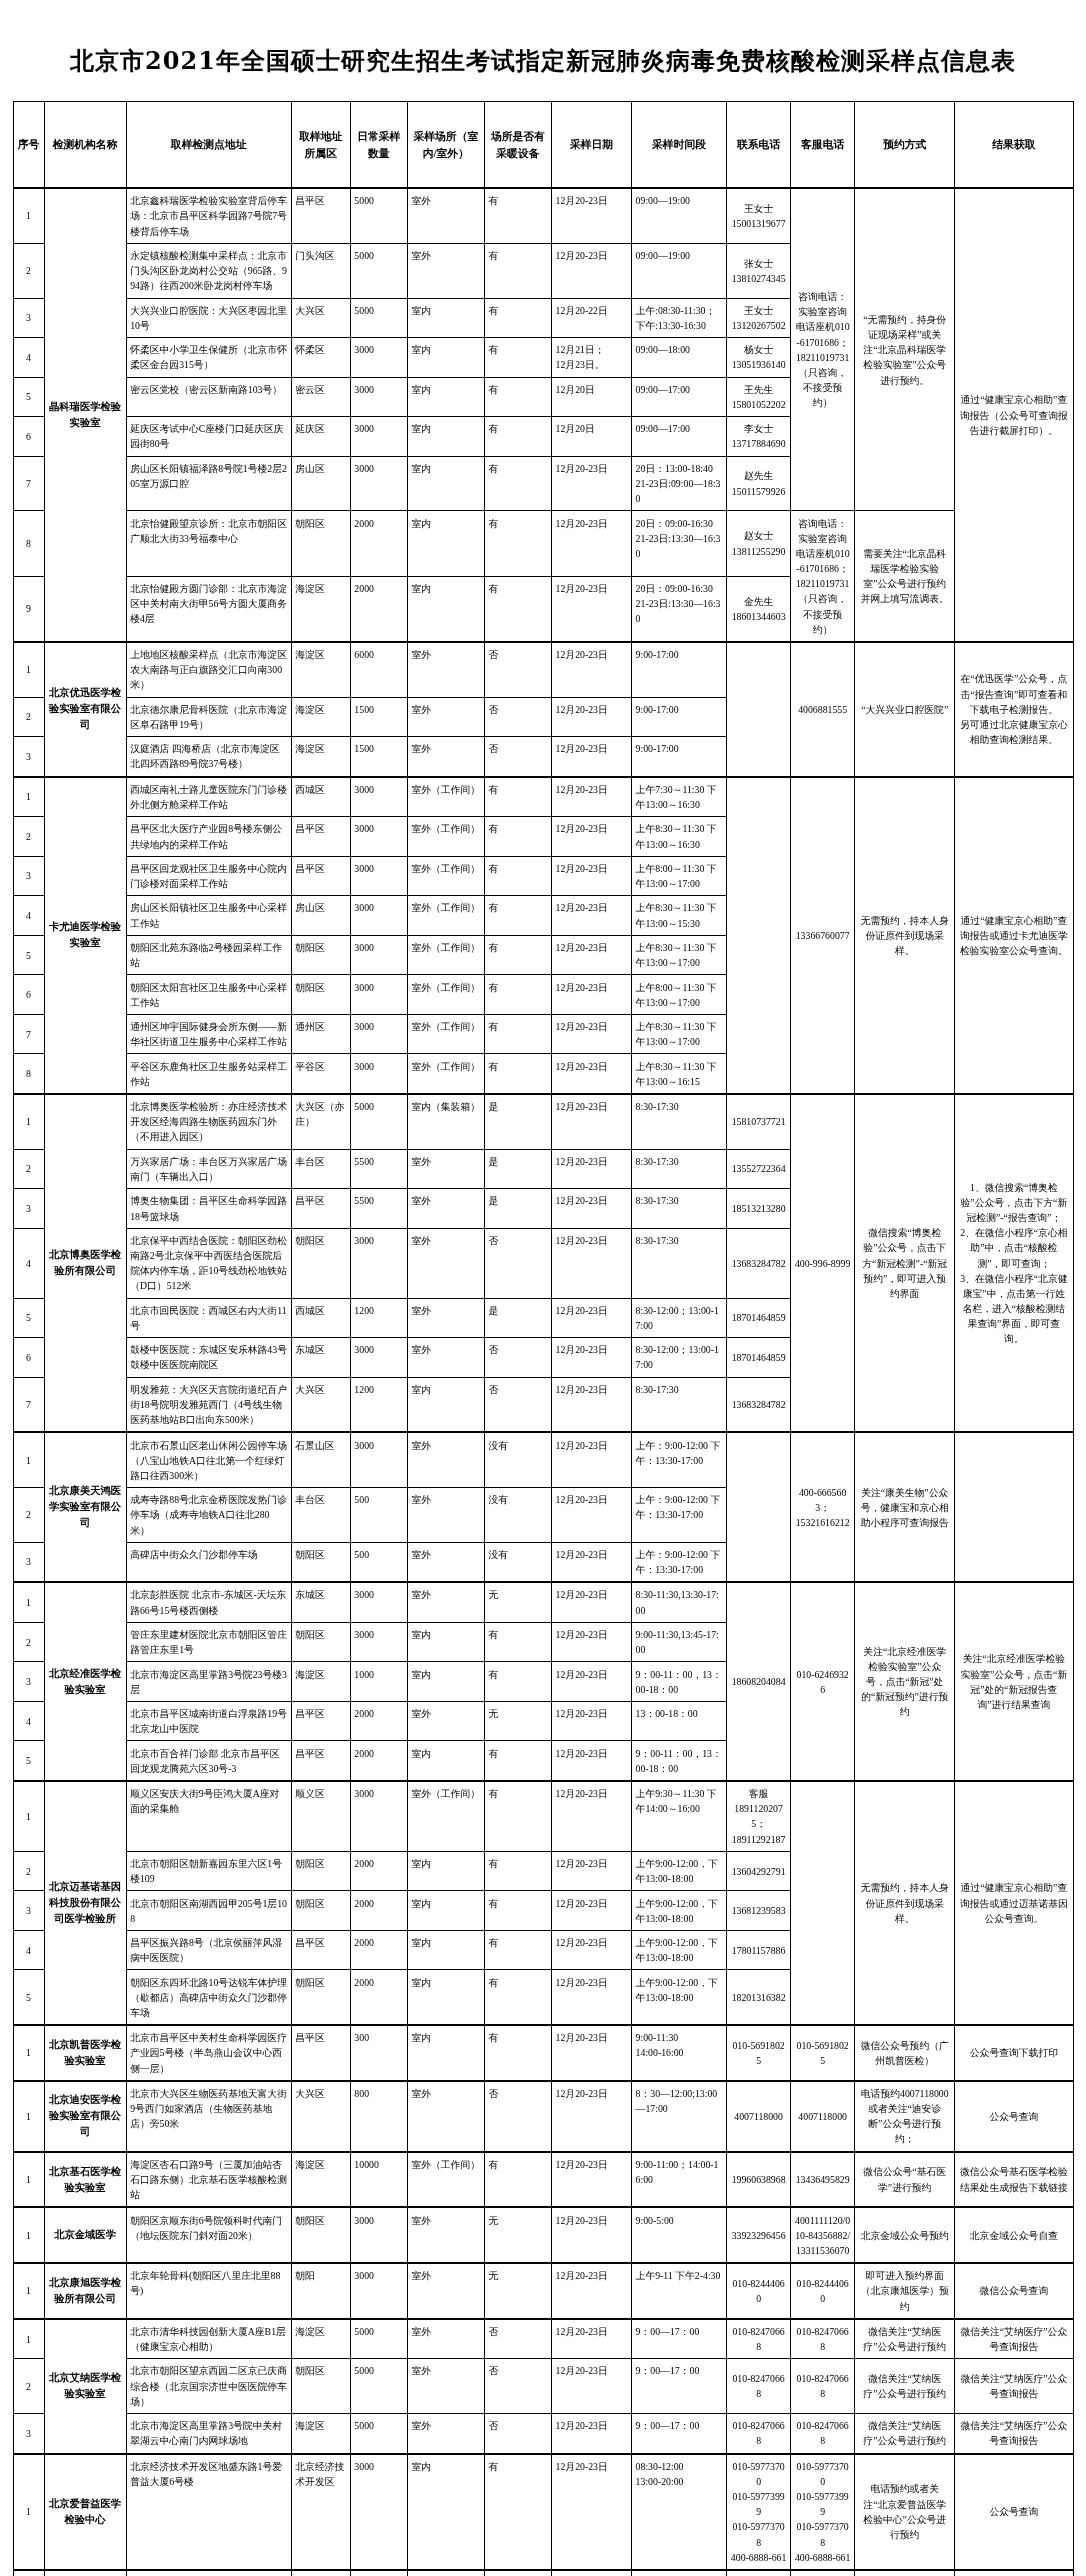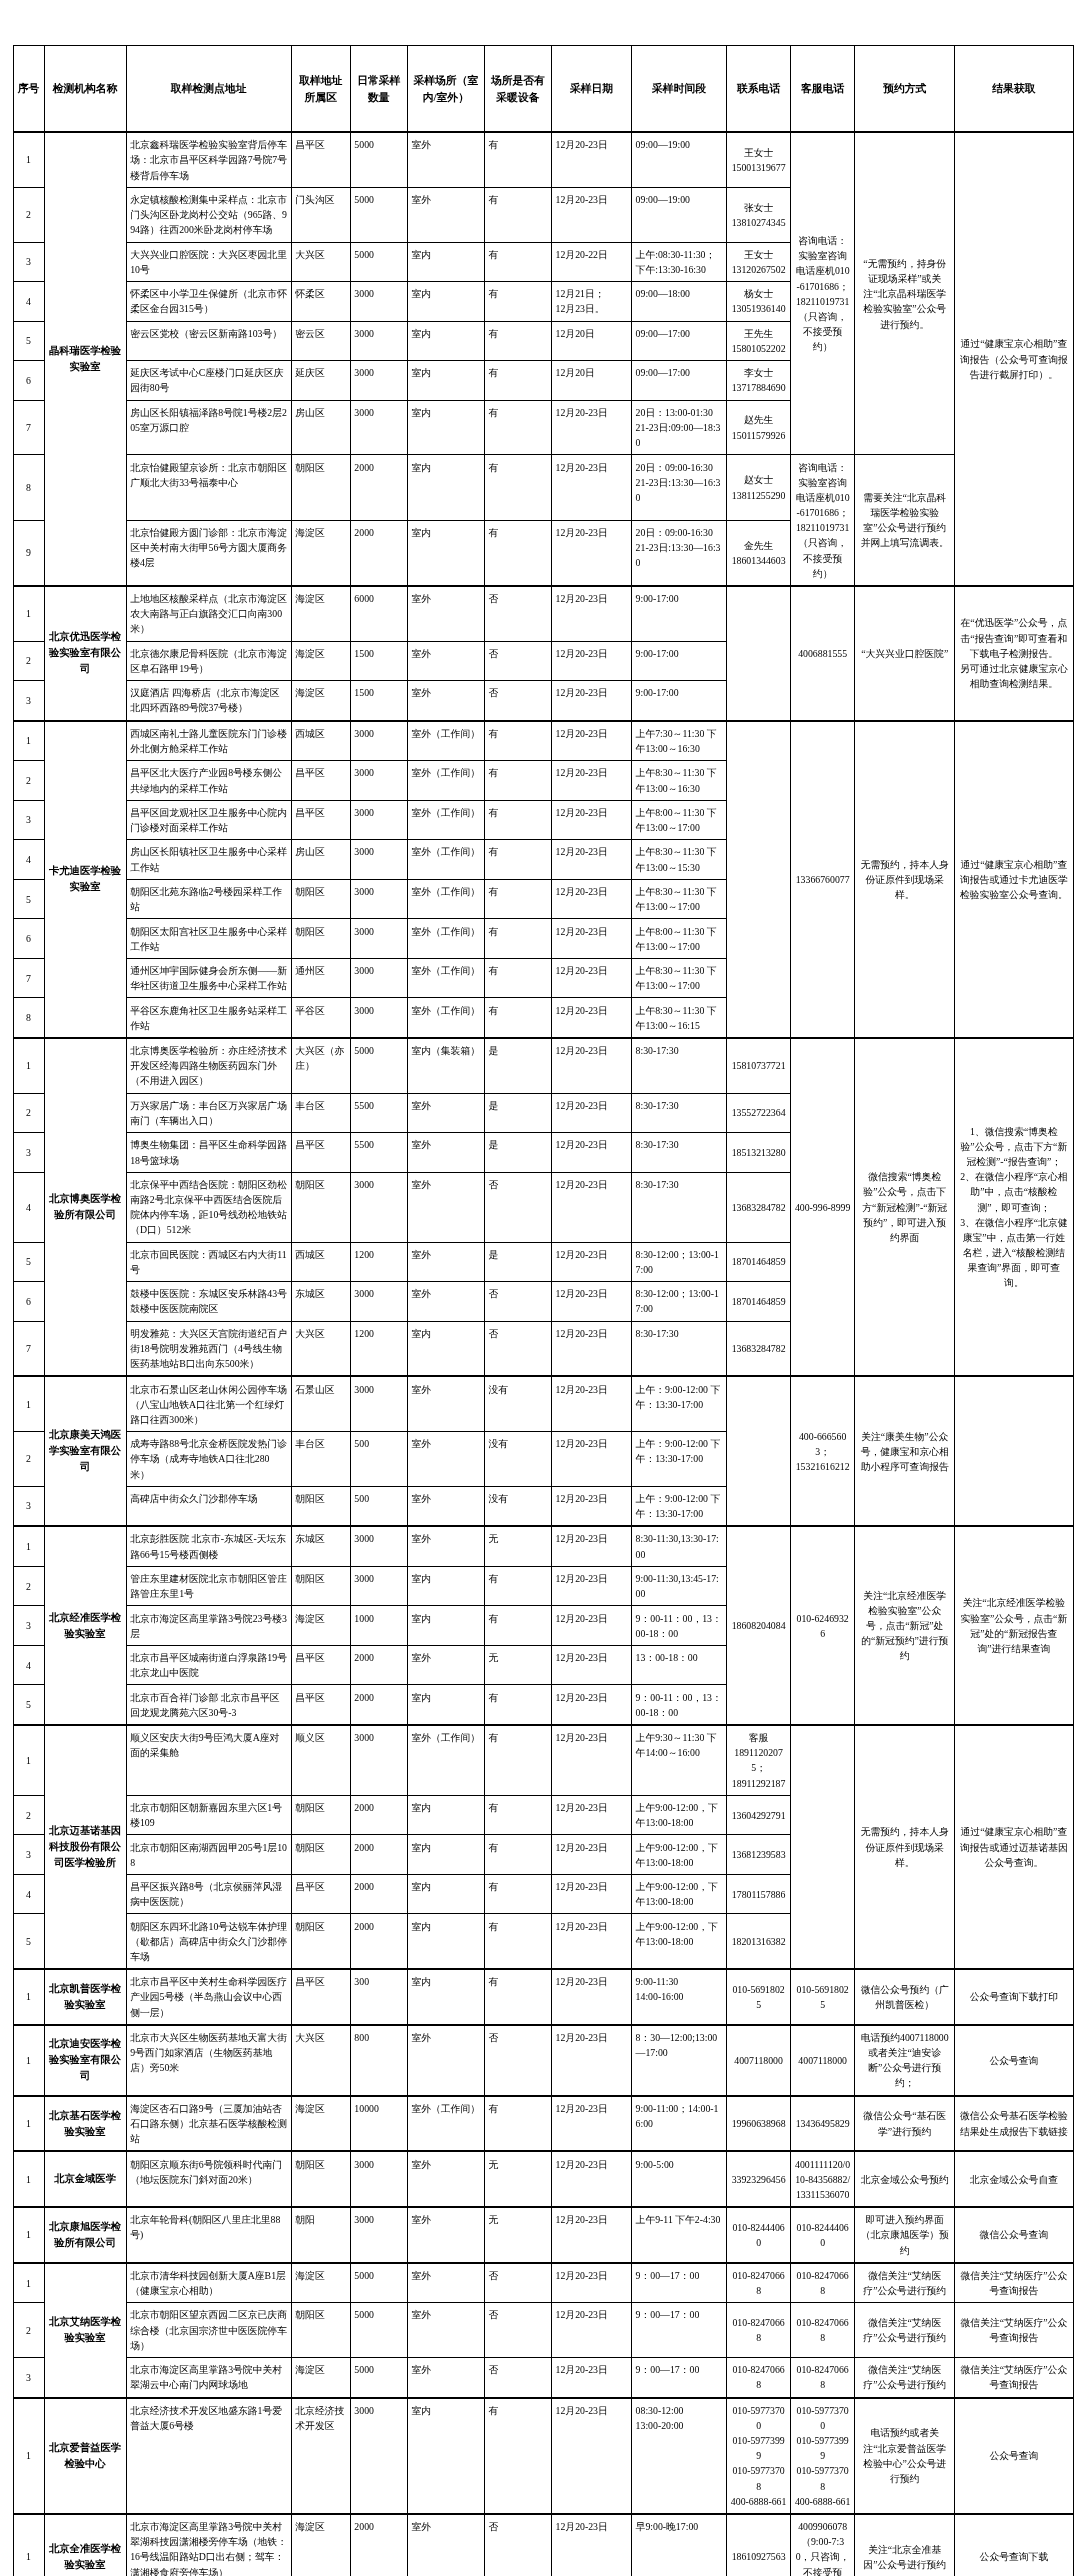--- a/index.html
+++ b/index.html
@@ -15,20 +15,21 @@
   td.c-no{text-align:center;}
   td.c-org{text-align:center;font-weight:700;font-size:10.3px;margin-top:44px;}
   td.c-addr,td.c-dist,td.c-qty,td.c-venue,td.c-heat,td.c-date,td.c-time{vertical-align:top;text-align:left;}
   td.c-tel,td.c-service,td.c-booking,td.c-result{text-align:center;}
   td{background:#fff;}
 </style>
 </head>
 <body>
 
 <div class="page">
+  <h1 class="title">北京市2021年全国硕士研究生招生考试指定新冠肺炎病毒免费核酸检测采样点信息表</h1>
 
   <table>
     <colgroup>
       <col style="width:31px">
         <col style="width:82px">
         <col style="width:165px">
         <col style="width:59px">
       <col style="width:57px">
         <col style="width:77px">
         <col style="width:67px">
@@ -136,21 +137,21 @@
 13717884690</td>
         </tr>
         <tr>
           <td class="c-no">7</td>
           <td class="c-addr">房山区长阳镇福泽路8号院1号楼2层205室万源口腔</td>
           <td class="c-dist">房山区</td>
           <td class="c-qty">3000</td>
           <td class="c-venue">室内</td>
           <td class="c-heat">有</td>
           <td class="c-date">12月20-23日</td>
-          <td class="c-time">20日：13:00-01:30
+          <td class="c-time">20日：13:00-18:40
 21-23日:09:00—18:30</td>
           <td class="c-tel">赵先生
 15011579926</td>
         </tr>
         <tr>
           <td class="c-no">8</td>
           <td class="c-addr">北京怡健殿望京诊所：北京市朝阳区广顺北大街33号福泰中心</td>
           <td class="c-dist">朝阳区</td>
           <td class="c-qty">2000</td>
           <td class="c-venue">室内</td>

